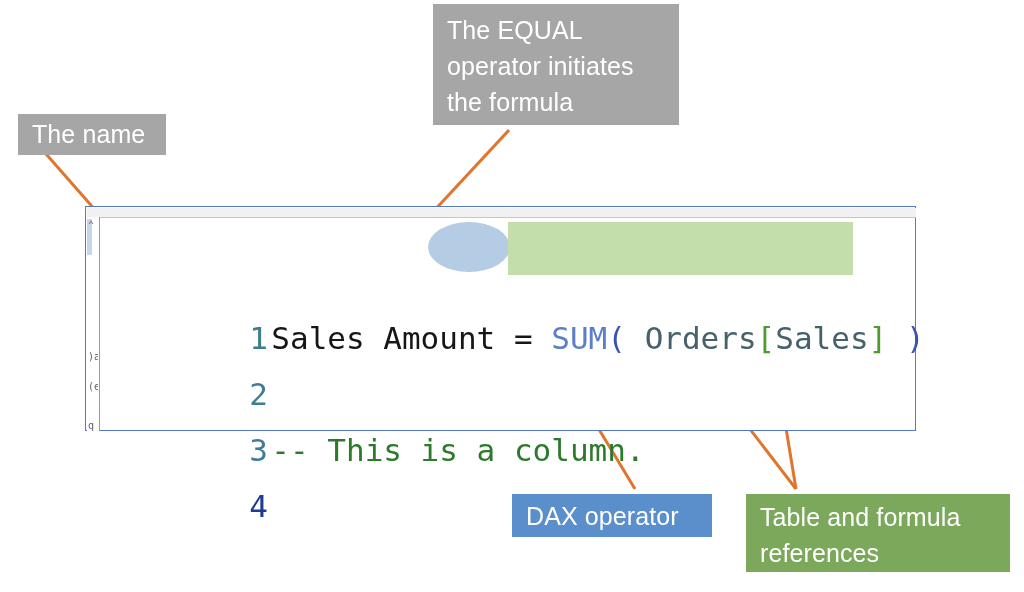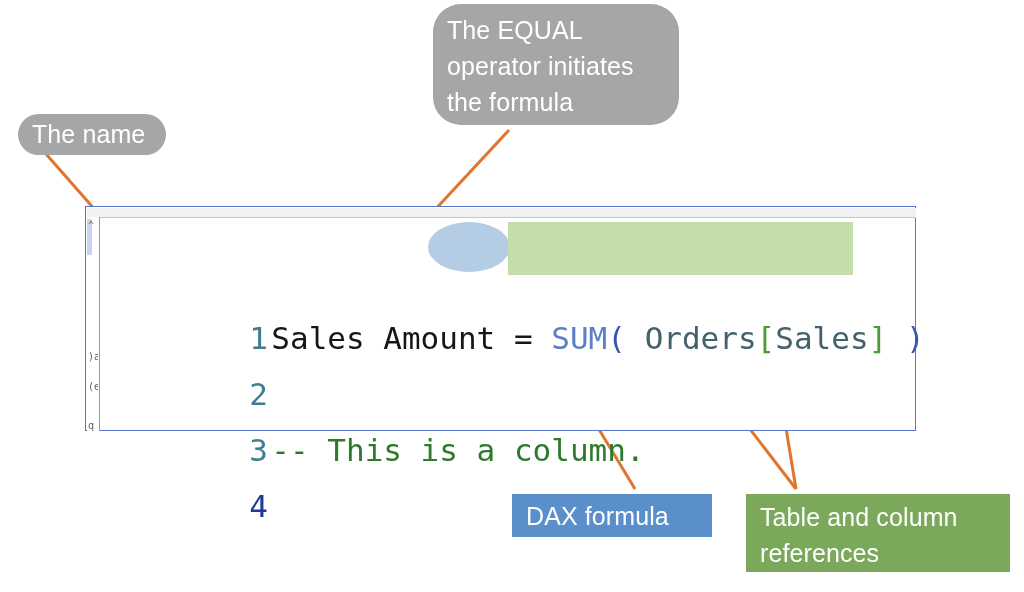--- a/index.html
+++ b/index.html
@@ -21,21 +21,21 @@
   .callout {
     position: absolute;
     box-sizing: border-box;
     color: #ffffff;
     font-family: "Liberation Sans", sans-serif;
     font-size: 25px;
     line-height: 36px;
     letter-spacing: 0.1px;
     white-space: pre-line;
   }
-  .callout.gray  { background: #a6a6a6; border-radius: 28px; }
+  .callout.gray  { background: #a6a6a6; }
   .callout.blue  { background: #5b8fcc; }
   .callout.green { background: #7ba85a; }
 
   #callout-name {
     left: 18px;  top: 90px;
     width: 148px; height: 41px;
     padding: 2px 0 0 14px;
     margin-top: 24px;
   }
   #callout-equal {
@@ -204,18 +204,18 @@
 
   <div id="ellipse-sum"></div>
   <div id="hl-refs"></div>
 
   <div class="callout gray" id="callout-name">The name</div>
 
   <div class="callout gray" id="callout-equal">The EQUAL
 operator initiates
 the formula</div>
 
-  <div class="callout blue" id="callout-dax">DAX formula</div>
-
-  <div class="callout green" id="callout-refs">Table and column
+  <div class="callout blue" id="callout-dax">DAX operator</div>
+
+  <div class="callout green" id="callout-refs">Table and formula
 references</div>
 
 </div>
 
 </body></html>

